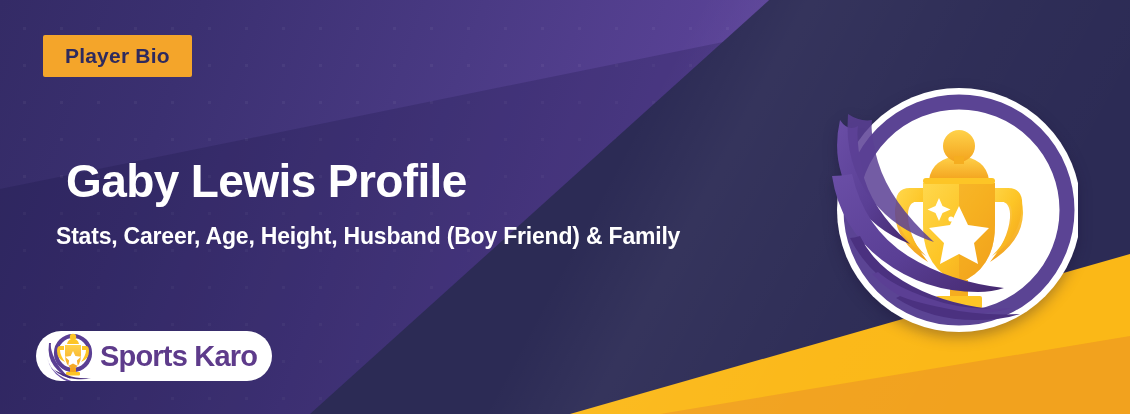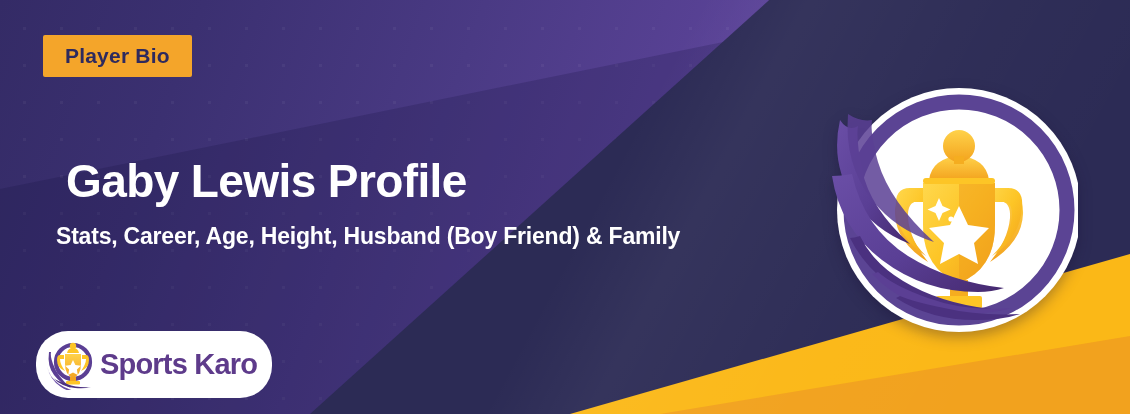--- a/index.html
+++ b/index.html
@@ -126,21 +126,21 @@
     margin: 0;
     white-space: nowrap;
   }
 
   
   .logo-pill {
     position: absolute;
     left: 36px;
     top: 331px;
     width: 236px;
-    height: 67px;
+    height: 50px;
     background: #ffffff;
     border-radius: 32px;
     display: flex;
     align-items: center;
     padding-left: 10px;
     box-sizing: border-box;
   }
   .logo-mark {
     width: 50px;
     height: 50px;

